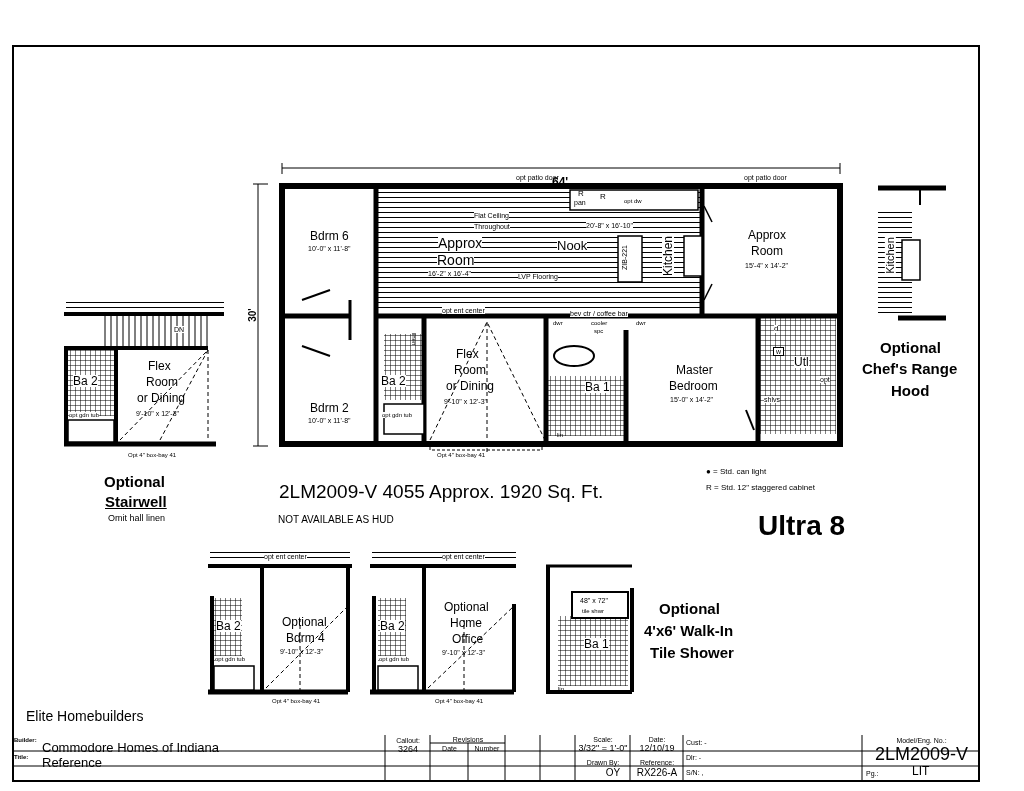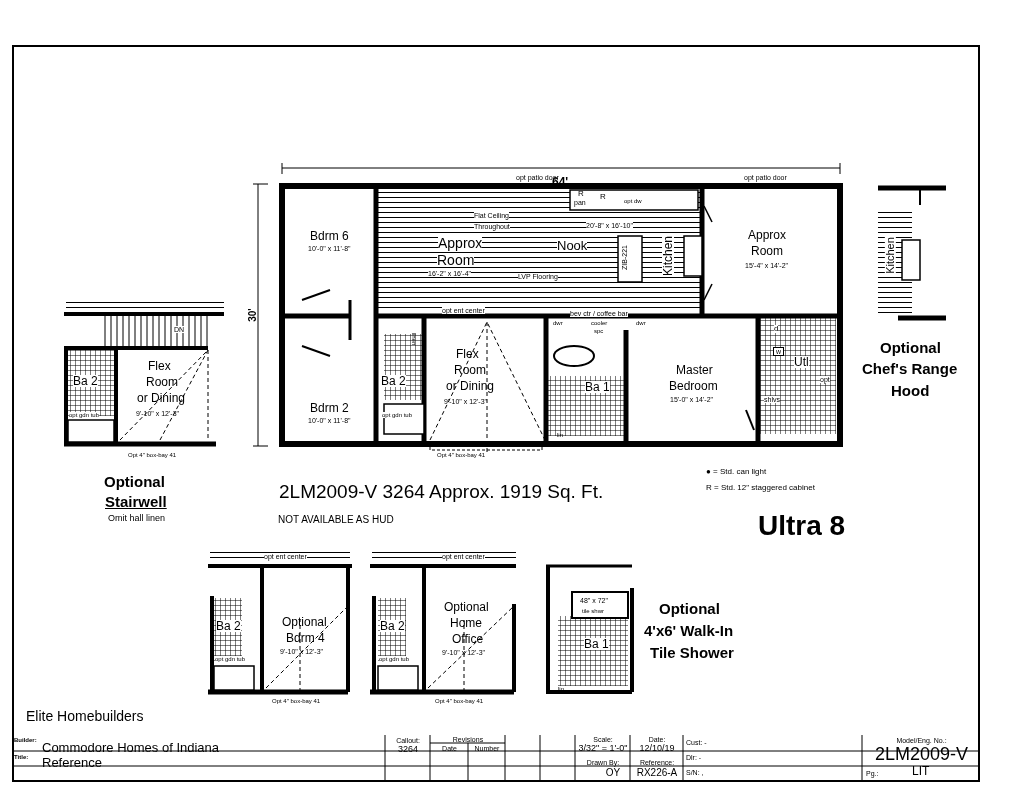--- a/index.html
+++ b/index.html
@@ -219,21 +219,21 @@
 <div class="t" style="left:128px;top:452px;font-size:6px;">Opt 4" box-bay 41</div>
 <div class="t b" style="left:104px;top:474px;font-size:15px;">Optional</div>
 <div class="t b" style="left:105px;top:494px;font-size:15px;text-decoration:underline;">Stairwell</div>
 <div class="t" style="left:108px;top:514px;font-size:9px;">Omit hall linen</div>
 
 <div class="t" style="left:872px;top:250px;font-size:11px;transform:rotate(-90deg);background:#fff;">Kitchen</div>
 <div class="t b c" style="left:880px;top:340px;font-size:15px;">Optional</div>
 <div class="t b" style="left:862px;top:361px;font-size:15px;">Chef's Range</div>
 <div class="t b" style="left:891px;top:383px;font-size:15px;">Hood</div>
 
-<div class="t" style="left:279px;top:482px;font-size:19px;">2LM2009-V 3264  Approx. 1919 Sq. Ft.</div>
+<div class="t" style="left:279px;top:482px;font-size:19px;">2LM2009-V 4055  Approx. 1920 Sq. Ft.</div>
 <div class="t" style="left:278px;top:515px;font-size:10px;">NOT AVAILABLE AS HUD</div>
 <div class="t" style="left:706px;top:468px;font-size:8px;text-align:right;"><span>●</span> <span>= Std. can light</span></div>
 <div class="t" style="left:706px;top:484px;font-size:8px;">R = Std. 12" staggered cabinet</div>
 <div class="t b" style="left:758px;top:512px;font-size:28px;">Ultra 8</div>
 
 <div class="t" style="left:264px;top:553px;font-size:7px;background:#fff;">opt ent center</div>
 <div class="t" style="left:216px;top:620px;font-size:12px;background:#fff;">Ba 2</div>
 <div class="t" style="left:215px;top:656px;font-size:6px;background:#fff;">opt gdn tub</div>
 <div class="t" style="left:282px;top:616px;font-size:12px;">Optional</div>
 <div class="t" style="left:286px;top:632px;font-size:12px;">Bdrm 4</div>

